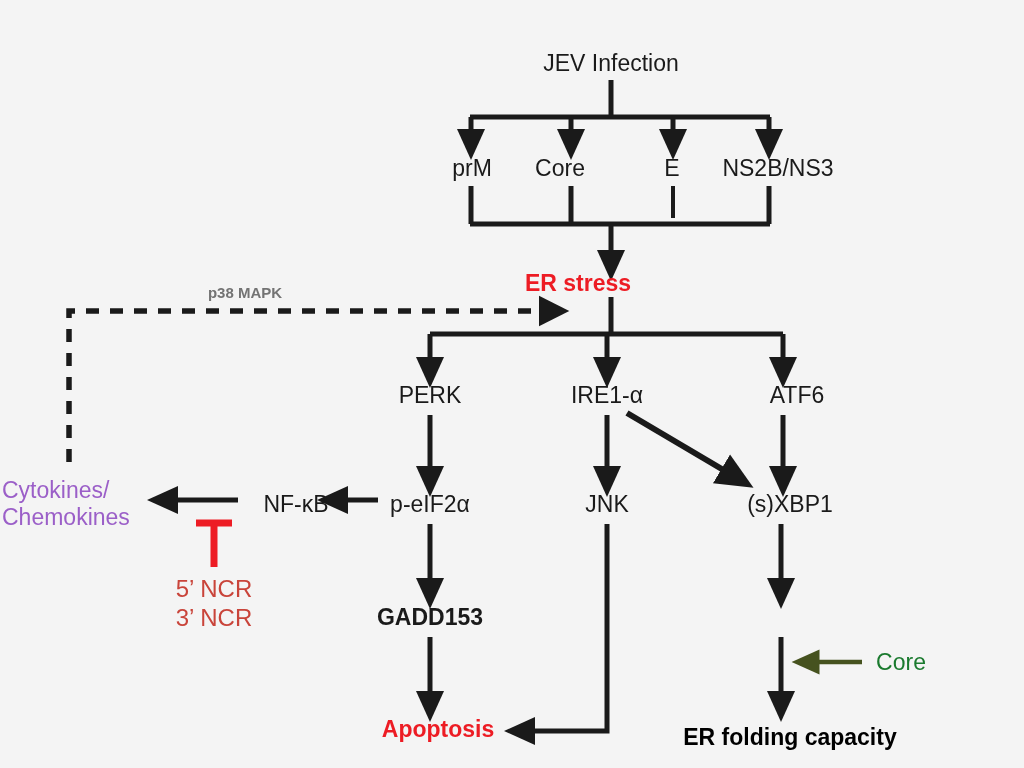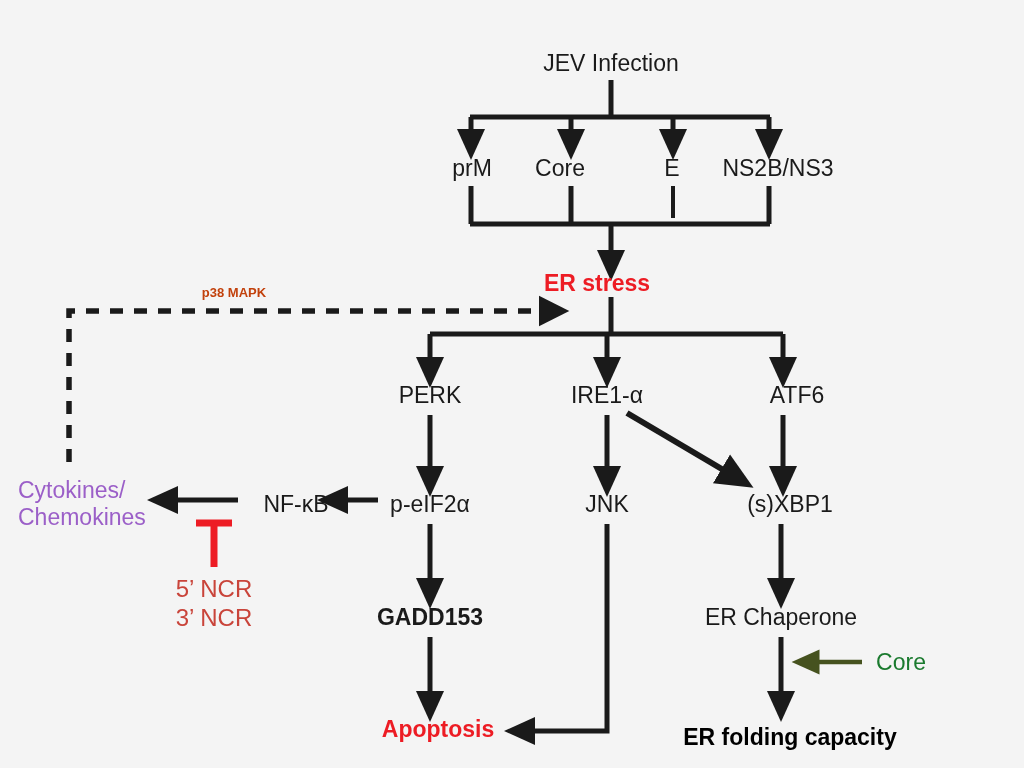--- a/index.html
+++ b/index.html
@@ -164,51 +164,50 @@
   <div class="node n-plain" style="left:611px;top:63px;">JEV Infection</div>
 
   <div class="node n-plain" style="left:472px;top:168px;">prM</div>
 
   <div class="node n-plain" style="left:560px;top:168px;">Core</div>
 
   <div class="node n-plain" style="left:672px;top:168px;">E</div>
 
   <div class="node n-plain" style="left:778px;top:168px;">NS2B/NS3</div>
 
-  <div class="node n-bold" style="left:597px;top:283px;color:#ed1c24;">ER stress</div>
-
-  <div class="node" style="left:234px;top:292px;color:#c2410c;font-size:13px;font-weight:bold;">p38 MAPK</div>
+  <div class="node n-bold" style="left:578px;top:283px;color:#ed1c24;">ER stress</div>
+
+  <div class="node" style="left:245px;top:292px;color:#737373;font-size:15px;font-weight:bold;">p38 MAPK</div>
 
   <div class="node n-plain" style="left:430px;top:395px;">PERK</div>
 
   <div class="node n-plain" style="left:607px;top:395px;">IRE1-α</div>
 
   <div class="node n-plain" style="left:783px;top:395px;margin-left:14px;">ATF6</div>
 
   <div class="node n-plain" style="left:430px;top:504px;">p-eIF2α</div>
 
   <div class="node n-plain" style="left:607px;top:504px;">JNK</div>
 
   <div class="node n-plain" style="left:790px;top:504px;">(s)XBP1</div>
 
   <div class="node n-plain" style="left:296px;top:504px;">NF-κB</div>
 
-  <div class="node n-two-line" style="left:18px;top:504px;color:#9b5fc8;">
+  <div class="node n-two-line" style="left:2px;top:504px;color:#9b5fc8;">
     <div>Cytokines/</div>
     <div>Chemokines</div>
   </div>
 
   <div class="node n-ncr" style="left:214px;top:575px;color:#c9443a;">
     <div>5’ NCR</div>
     <div>3’ NCR</div>
   </div>
 
   <div class="node n-plain" style="left:430px;top:617px;font-weight:bold;">GADD153</div>
 
-  <div class="node n-plain" style="left:781px;top:617px;">ER Chaperone</div>
 
   <div class="node n-plain" style="left:901px;top:662px;color:#1a7a2e;">Core</div>
 
   <div class="node n-bold" style="left:438px;top:729px;color:#ed1c24;">Apoptosis</div>
 
   <div class="node n-bold" style="left:790px;top:729px;color:#000000;margin-top:8px;">ER folding capacity</div>
 
 </div>
 
 </body></html>

